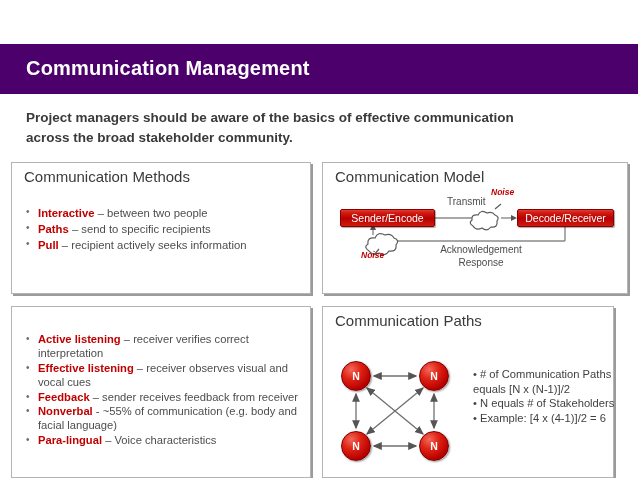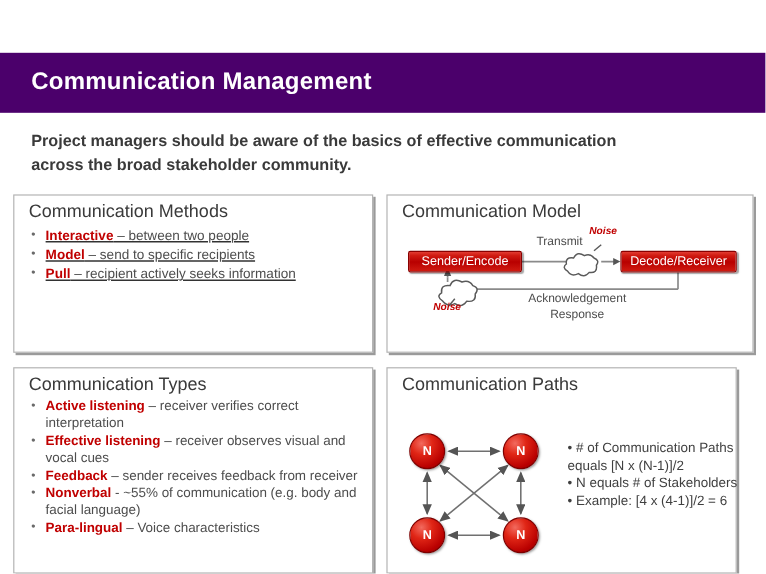--- a/index.html
+++ b/index.html
@@ -54,21 +54,21 @@
     position: absolute; left: 12px; top: 5px;
     font-size: 15px; font-weight: normal; color: #3a3a3a;
     white-space: nowrap;
   }
 
   
   .bullets {
     position: absolute; left: 10px; right: 8px;
     list-style: none;
   }
-  #methods-list { top: 27px; text-decoration: underline; }
+  #methods-list { top: 43px; }
   #types-list   { top: 26px; }
   .bullets li {
     position: relative;
     padding-left: 16px;
     font-size: 11.3px;
     color: #4d4d4d;
     line-height: 1.26;
     margin-bottom: 2px;
   }
   #types-list li { font-size: 11.2px; line-height: 1.24; margin-bottom: 1px; }
@@ -158,21 +158,21 @@
 
   <div id="header-bar"></div>
   <div id="slide-title">Communication Management</div>
 
   <div id="subtitle">Project managers should be aware of the basics of effective communication across the broad stakeholder community.</div>
 
   <div class="panel" id="panel-methods">
     <div class="panel-title">Communication Methods</div>
     <ul class="bullets" id="methods-list">
         <li><b>Interactive</b><span> – between two people</span></li>
-        <li><b>Model</b><span> – send to specific recipients</span></li>
+        <li><b>Paths</b><span> – send to specific recipients</span></li>
         <li><b>Pull</b><span> – recipient actively seeks information</span></li>
       </ul>
   </div>
 
   <div class="panel" id="panel-model">
     <div class="panel-title">Communication Model</div>
     <div id="model-diagram">
       <svg width="306" height="132" style="position:absolute;left:0;top:0;">
 
         <line x1="112" y1="55" x2="160" y2="55" stroke="#8a8a8a" stroke-width="1.4"></line>
@@ -199,21 +199,20 @@
       <div class="cm-label" id="cm-ack">
           <div>Acknowledgement</div>
           <div>Response</div>
         </div>
       <div class="cm-noise" id="cm-noise-top">Noise</div>
       <div class="cm-noise" id="cm-noise-bottom">Noise</div>
     </div>
   </div>
 
   <div class="panel" id="panel-types">
-    <div class="panel-title">Communication Types</div>
     <ul class="bullets" id="types-list">
         <li><b>Active listening</b><span> – receiver verifies correct interpretation</span></li>
         <li><b>Effective listening</b><span> – receiver observes visual and vocal cues</span></li>
         <li><b>Feedback</b><span> – sender receives feedback from receiver</span></li>
         <li><b>Nonverbal</b><span> - ~55% of communication (e.g. body and facial language)</span></li>
         <li><b>Para-lingual</b><span> – Voice characteristics</span></li>
       </ul>
   </div>
 
   <div class="panel" id="panel-paths">

